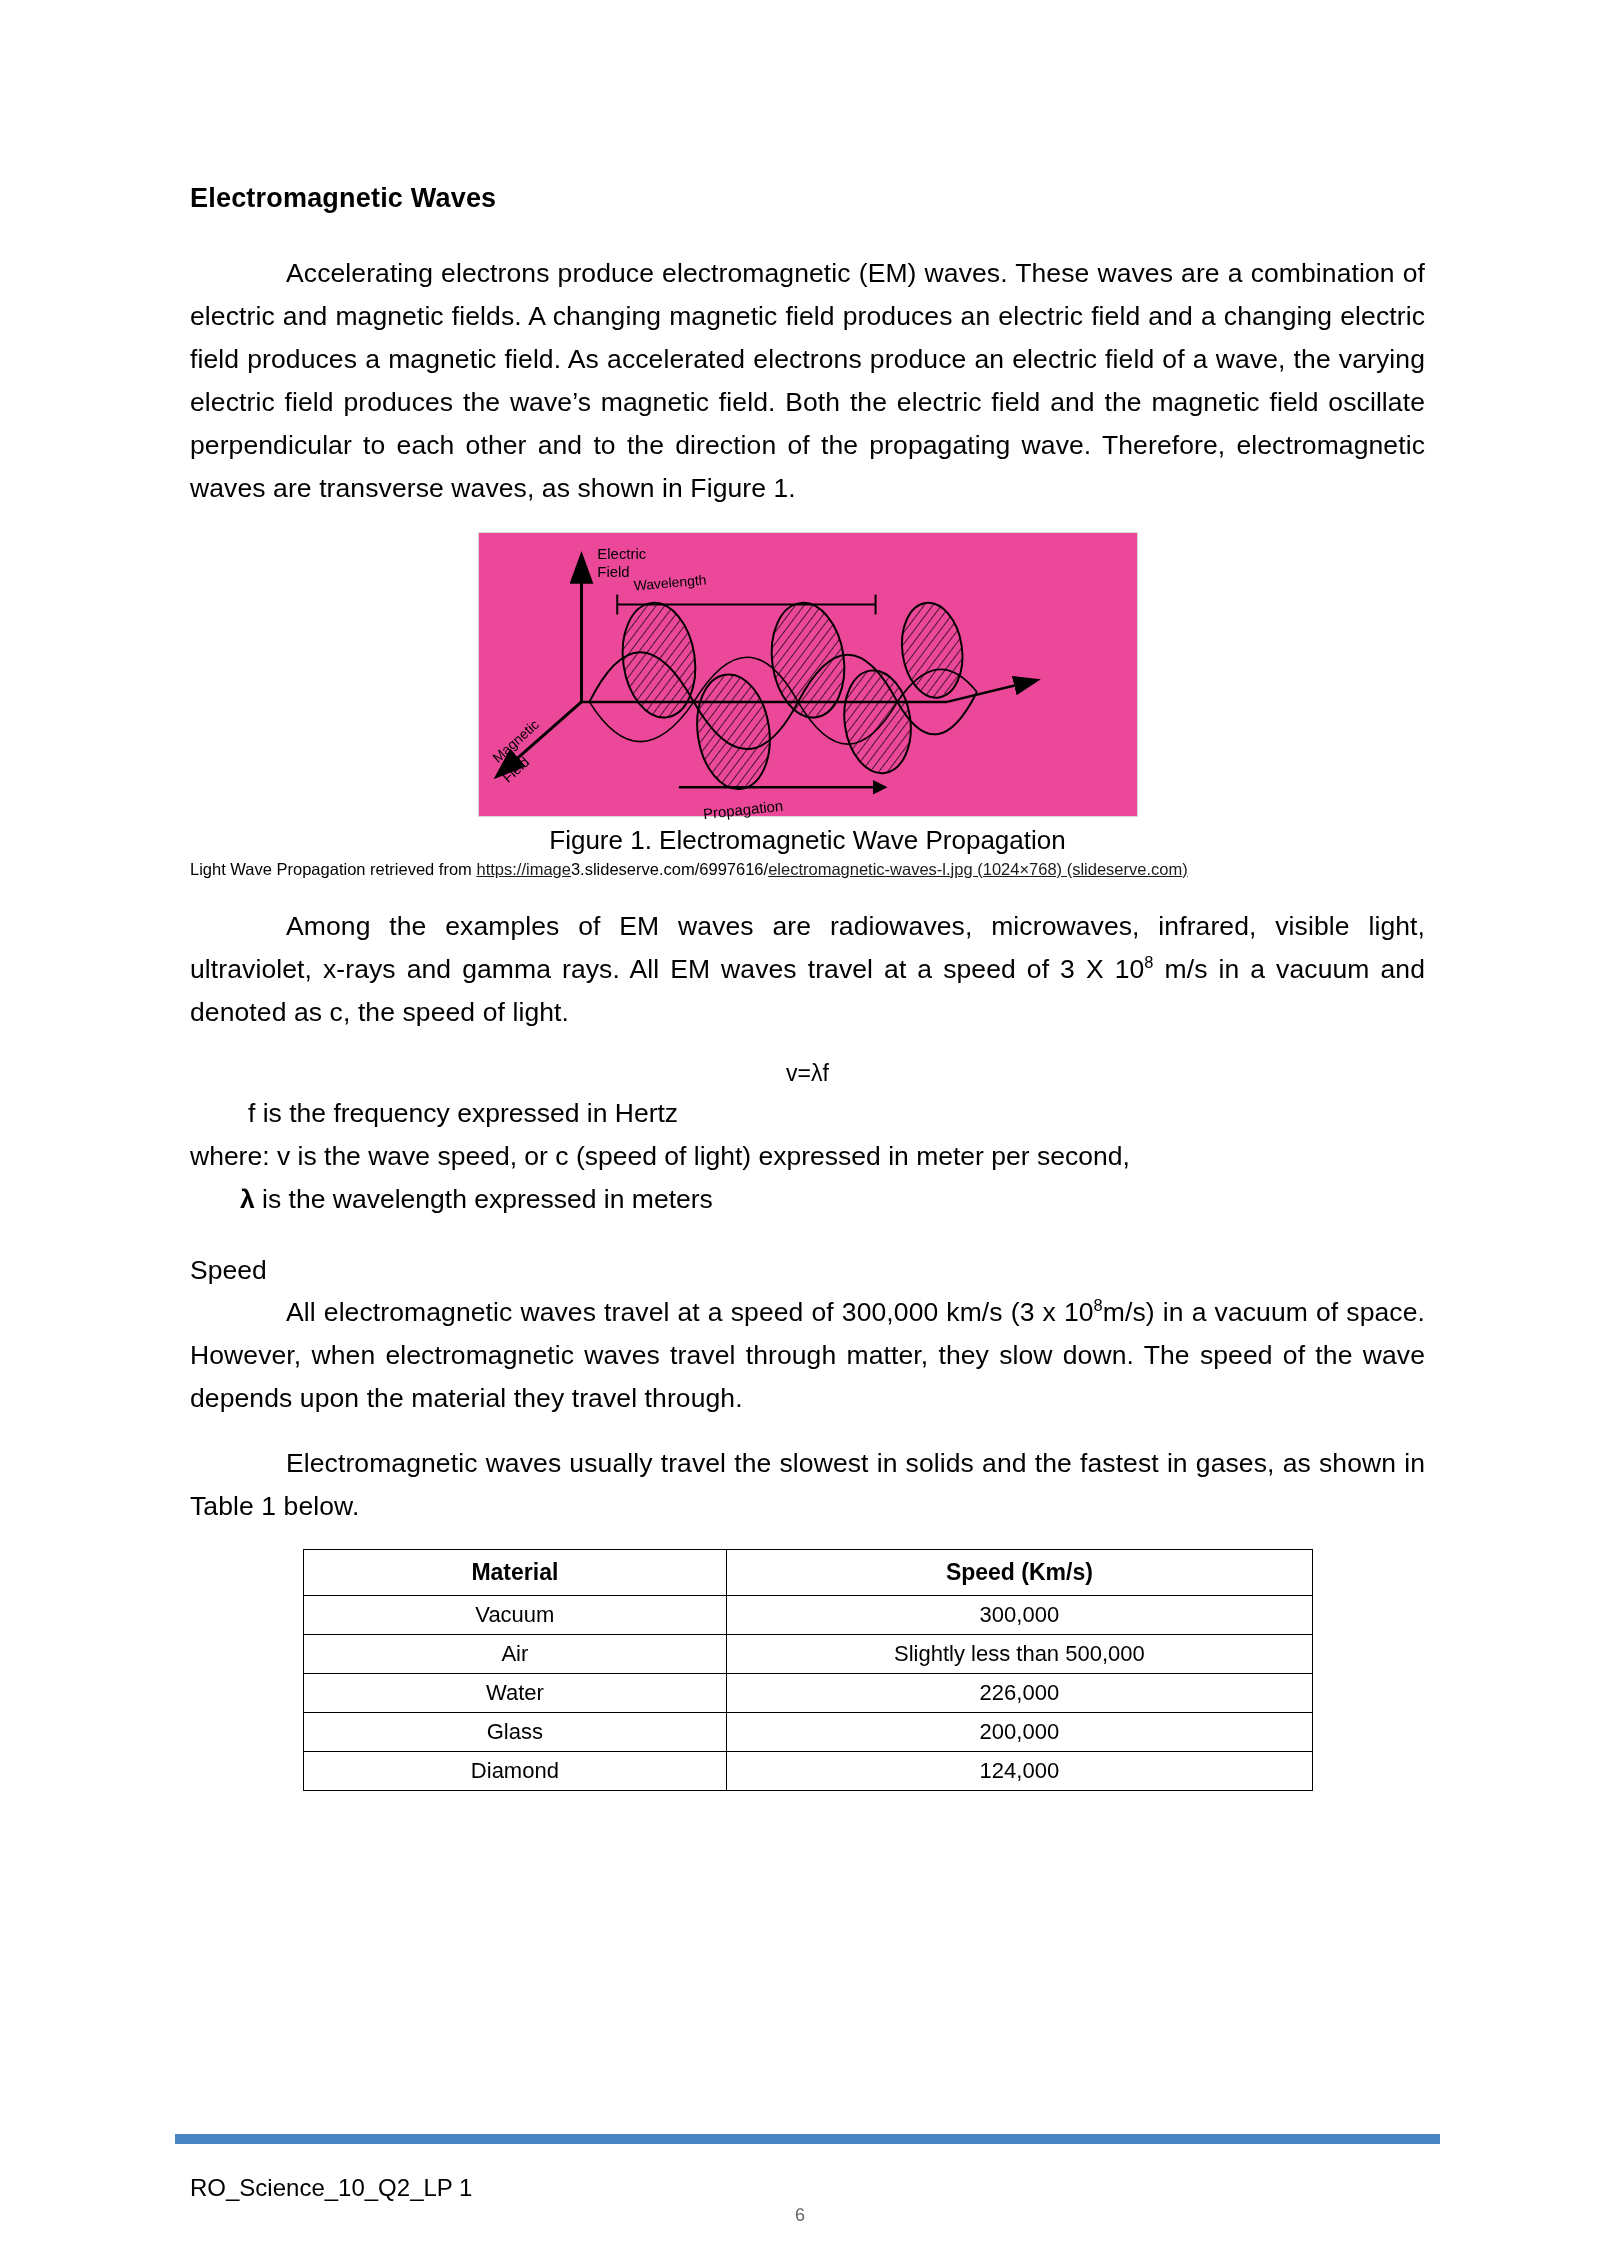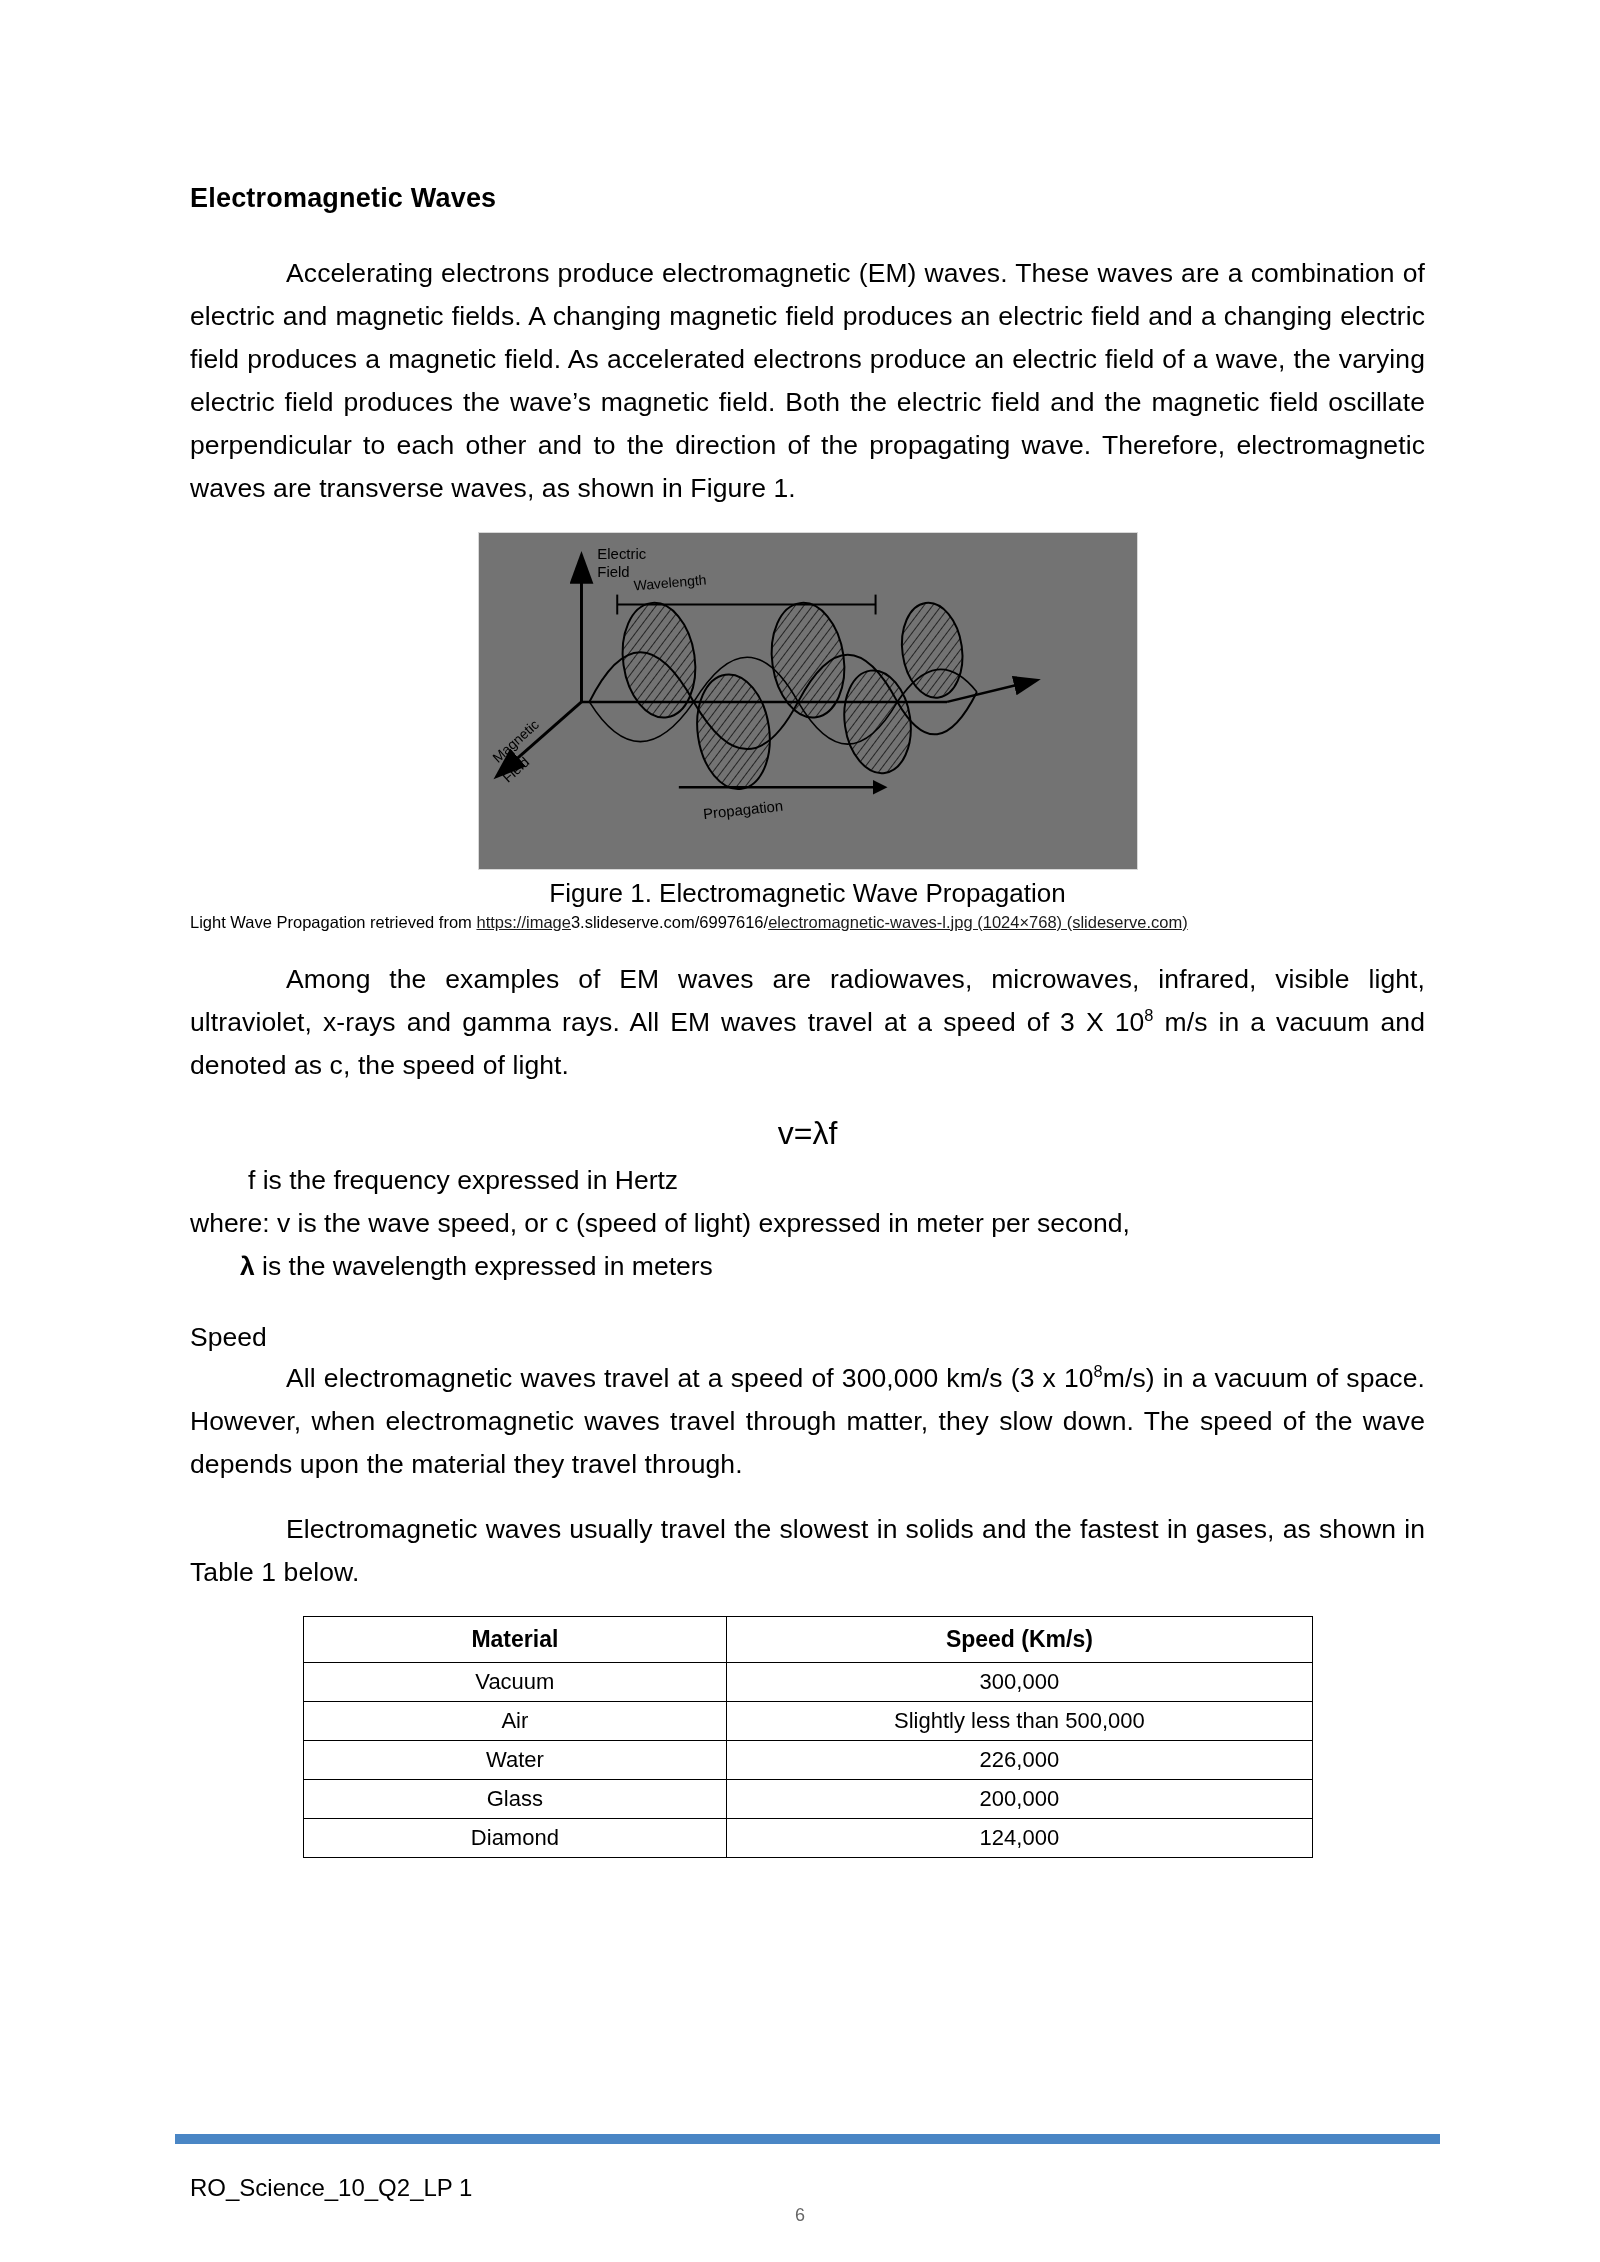--- a/index.html
+++ b/index.html
@@ -35,44 +35,44 @@
     text-indent: 96px;
     letter-spacing: 0.1px;
   }
   .figure-wrap {
     margin: 10px 0 0 0;
     display: flex;
     justify-content: center;
   }
   .figure-box {
     width: 660px;
-    height: 338px;
+    height: 285px;
     border: 1px solid #d8d8d8;
     position: relative;
     box-sizing: border-box;
-    background: #737373;
+    background: #ec4899;
   }
   .figure-caption {
     text-align: center;
     font-size: 26px;
     margin: 8px 0 2px 0;
   }
   .figure-credit {
     font-size: 16.5px;
     text-align: left;
     margin: 0 0 24px 0;
     line-height: 1.4;
   }
   .figure-credit a {
     color: #1a1a1a;
     text-decoration: underline;
   }
   .eq-center {
     text-align: center;
-    font-size: 32px;
+    font-size: 23px;
     margin: 0 0 2px 0;
     line-height: 1.5;
   }
   .where-line {
     font-size: 26.5px;
     line-height: 1.62;
     margin: 0;
   }
   .where-line.ind1 { padding-left: 58px; }
   .where-line.ind2 { padding-left: 50px; }

